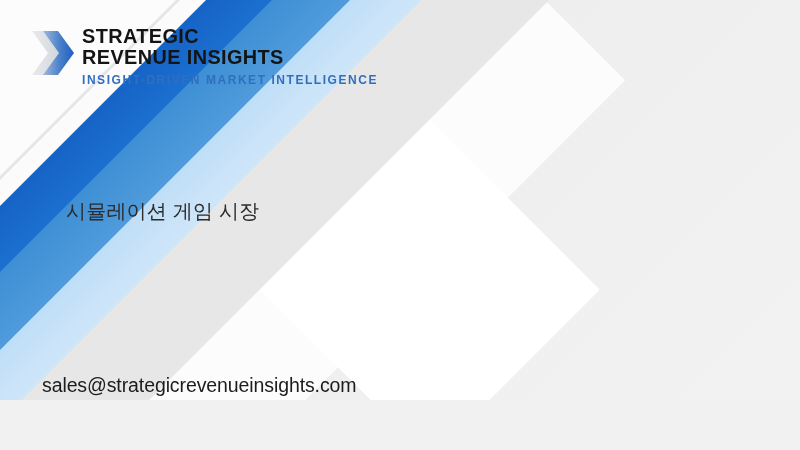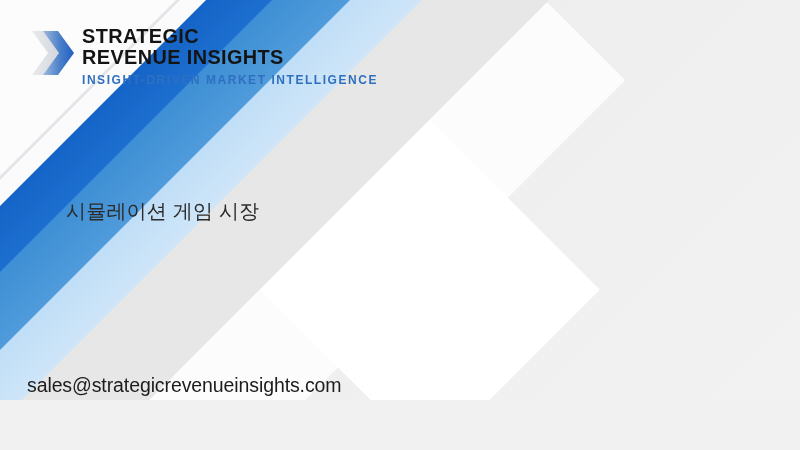--- a/index.html
+++ b/index.html
@@ -155,21 +155,21 @@
     font-size: 20px;
     color: #2b2b2b;
     letter-spacing: 0.2px;
     white-space: nowrap;
     text-align: right;
   }
 
   
   .email {
     position: absolute;
-    left: 27px;
+    left: 42px;
     top: 374px;
     font-family: "Liberation Sans", sans-serif;
     font-size: 19.5px;
     color: #1c1c1c;
     letter-spacing: -0.1px;
     white-space: nowrap;
   }
 </style>
 </head>
 <body>

